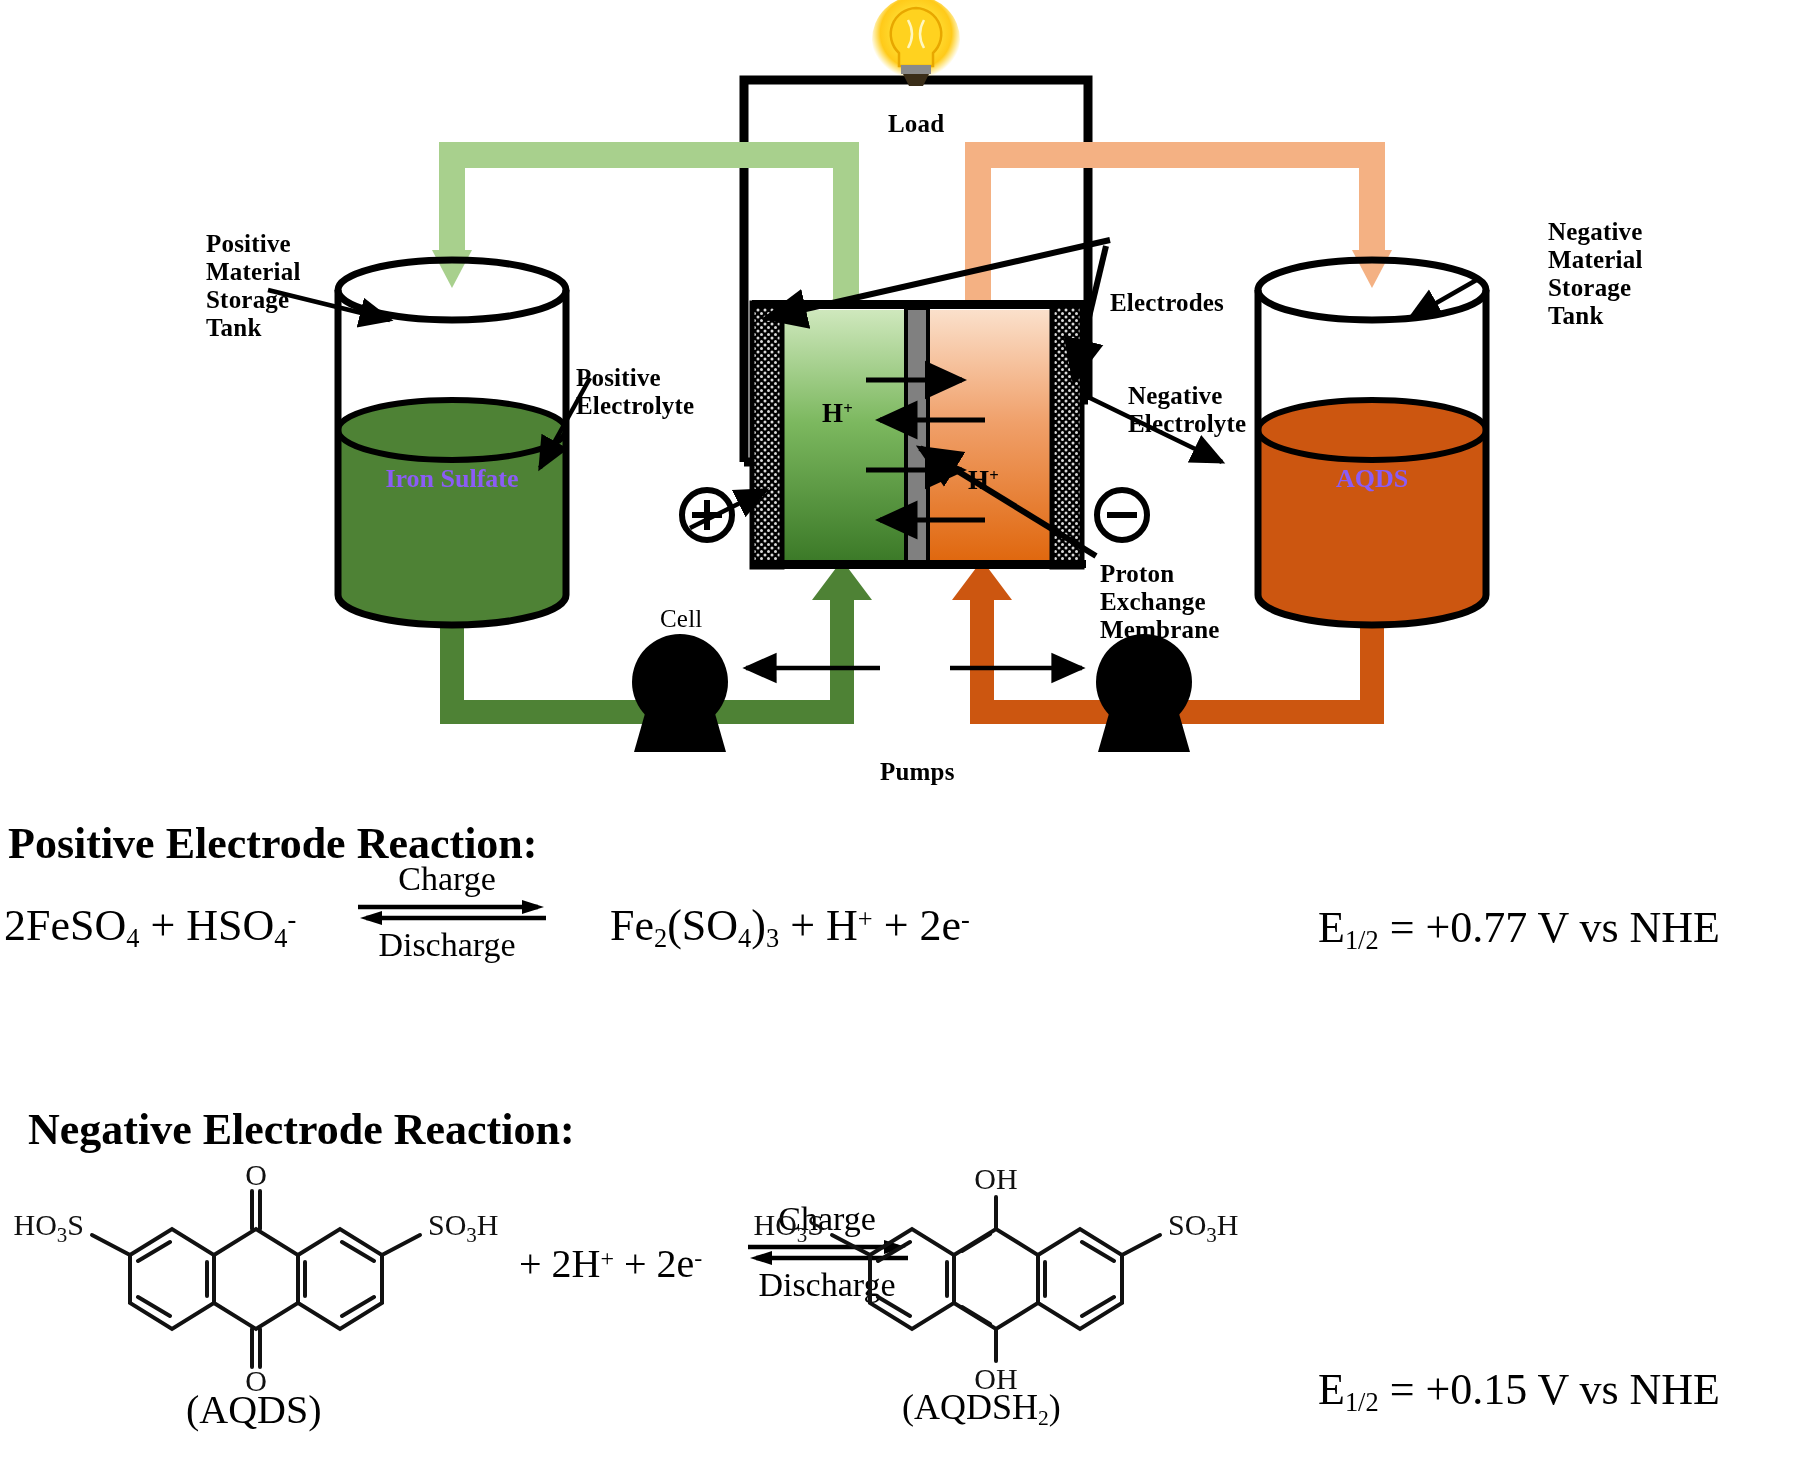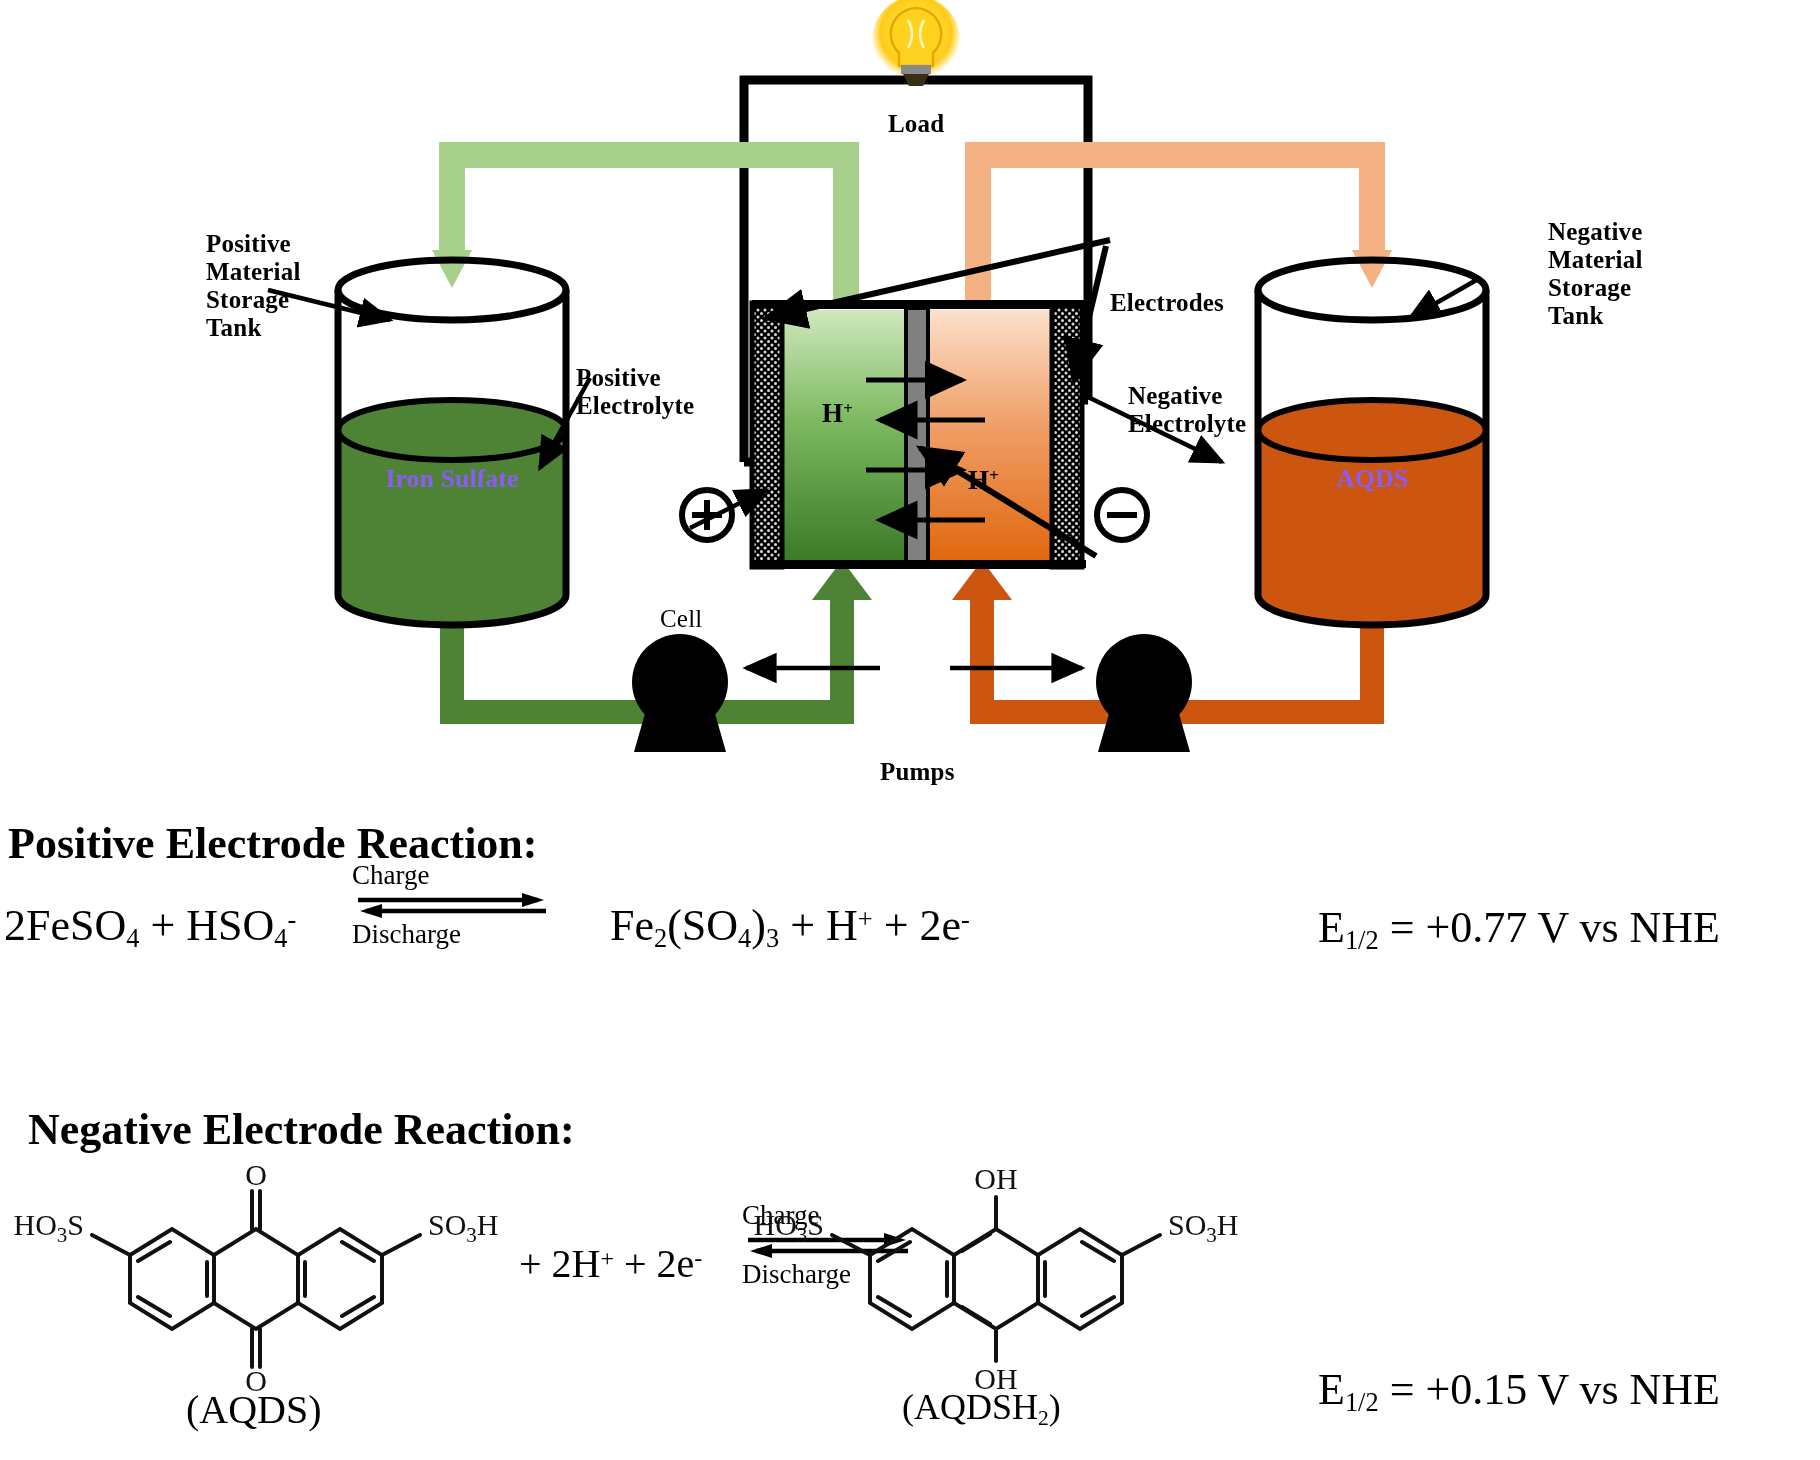--- a/index.html
+++ b/index.html
@@ -5,21 +5,21 @@
   html,body{margin:0;padding:0;background:#fff;}
   body{width:1820px;height:1460px;position:relative;overflow:hidden;
        font-family:"Liberation Serif","DejaVu Serif",serif;color:#000;}
   .abs{position:absolute;}
   .lbl{font-weight:bold;font-size:25px;line-height:1.12;letter-spacing:.2px;}
   .tanklbl{color:#8b5cf6;font-weight:bold;font-size:26px;text-align:center;width:100%;}
   .sci{font-size:44px;white-space:nowrap;}
   .sci sub{font-size:.60em;vertical-align:-0.28em;}
   .sci sup{font-size:.60em;vertical-align:0.46em;}
   .head{font-weight:bold;font-size:44px;}
-  .rxword{font-size:27px;text-align:left;line-height:1;}
+  .rxword{font-size:34px;text-align:center;line-height:1;}
   svg{display:block;overflow:visible;}
 </style>
 </head>
 <body>
 
 <div class="abs" style="left:0;top:0;width:1820px;height:820px;">
 
   <svg width="1820" height="820" viewBox="0 0 1820 820">
     <defs>
       <linearGradient id="gGreen" x1="0" y1="0" x2="0" y2="1">
@@ -169,20 +169,25 @@
   <div class="abs lbl" style="left:576px;top:364px;width:190px;">
     <div>Positive</div>
     <div>Electrolyte</div>
   </div>
 
   <div class="abs lbl" style="left:1128px;top:382px;width:190px;">
     <div>Negative</div>
     <div>Electrolyte</div>
   </div>
 
+  <div class="abs lbl" style="left:1100px;top:560px;width:200px;">
+    <div>Proton</div>
+    <div>Exchange</div>
+    <div>Membrane</div>
+  </div>
 
   <div class="abs lbl" style="left:1110px;top:245px;margin-top:44px;">Electrodes</div>
 
   <div class="abs lbl" style="left:660px;top:605px;font-weight:normal;">Cell</div>
 
   <div class="abs lbl" style="left:880px;top:758px;">Pumps</div>
 
   <div class="abs lbl" style="left:888px;top:110px;">Load</div>
 
   <div class="abs tanklbl" style="left:338px;top:464px;width:228px;">Iron Sulfate</div>

